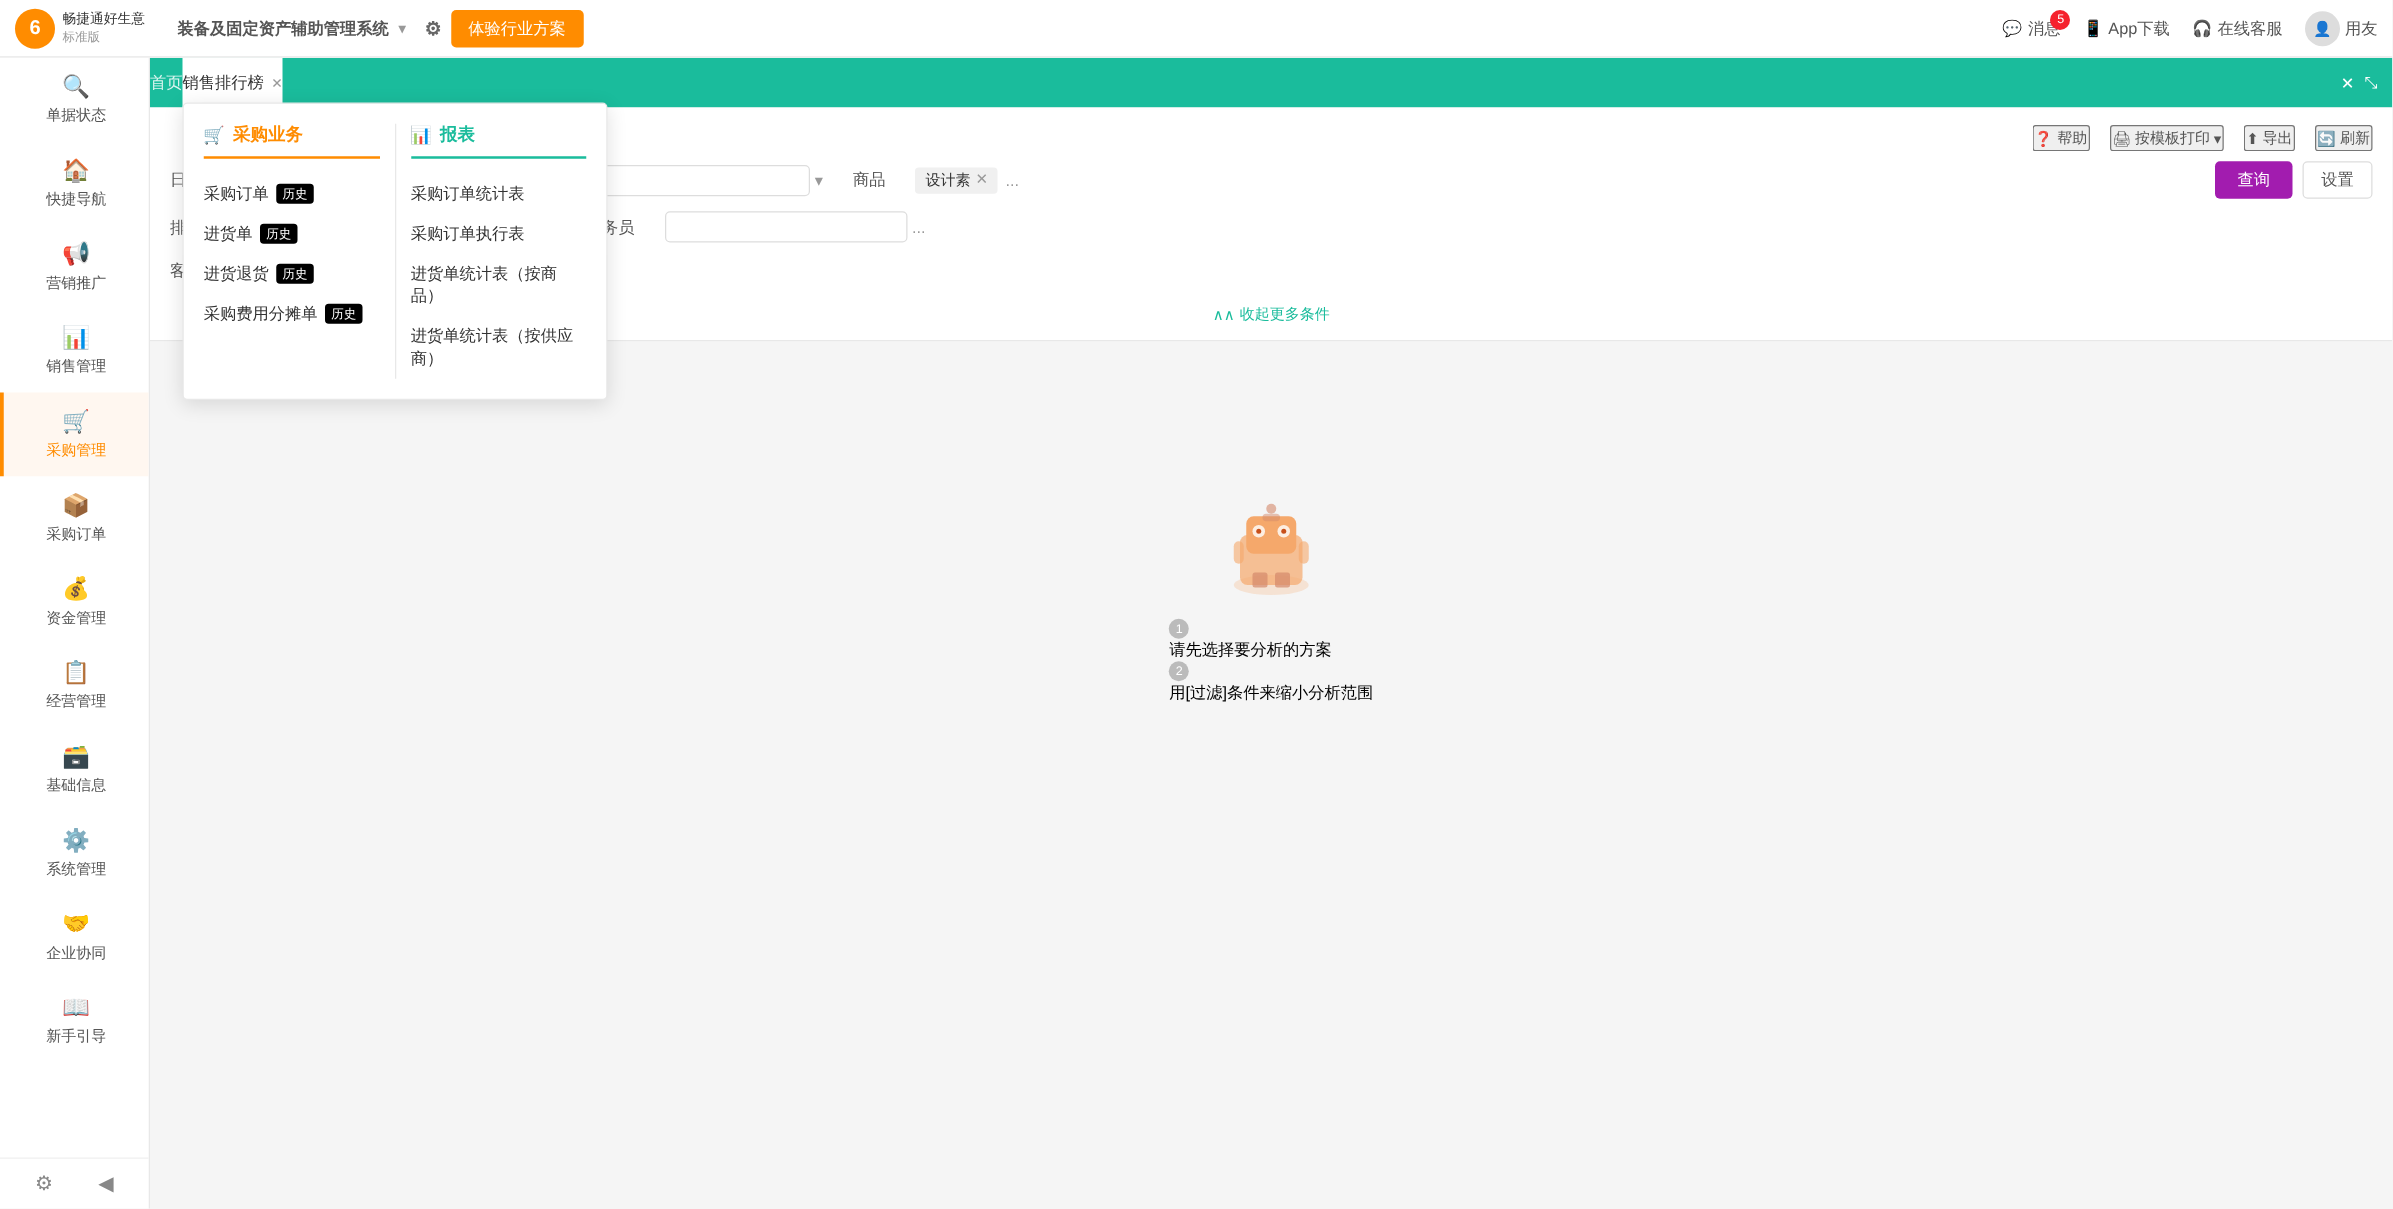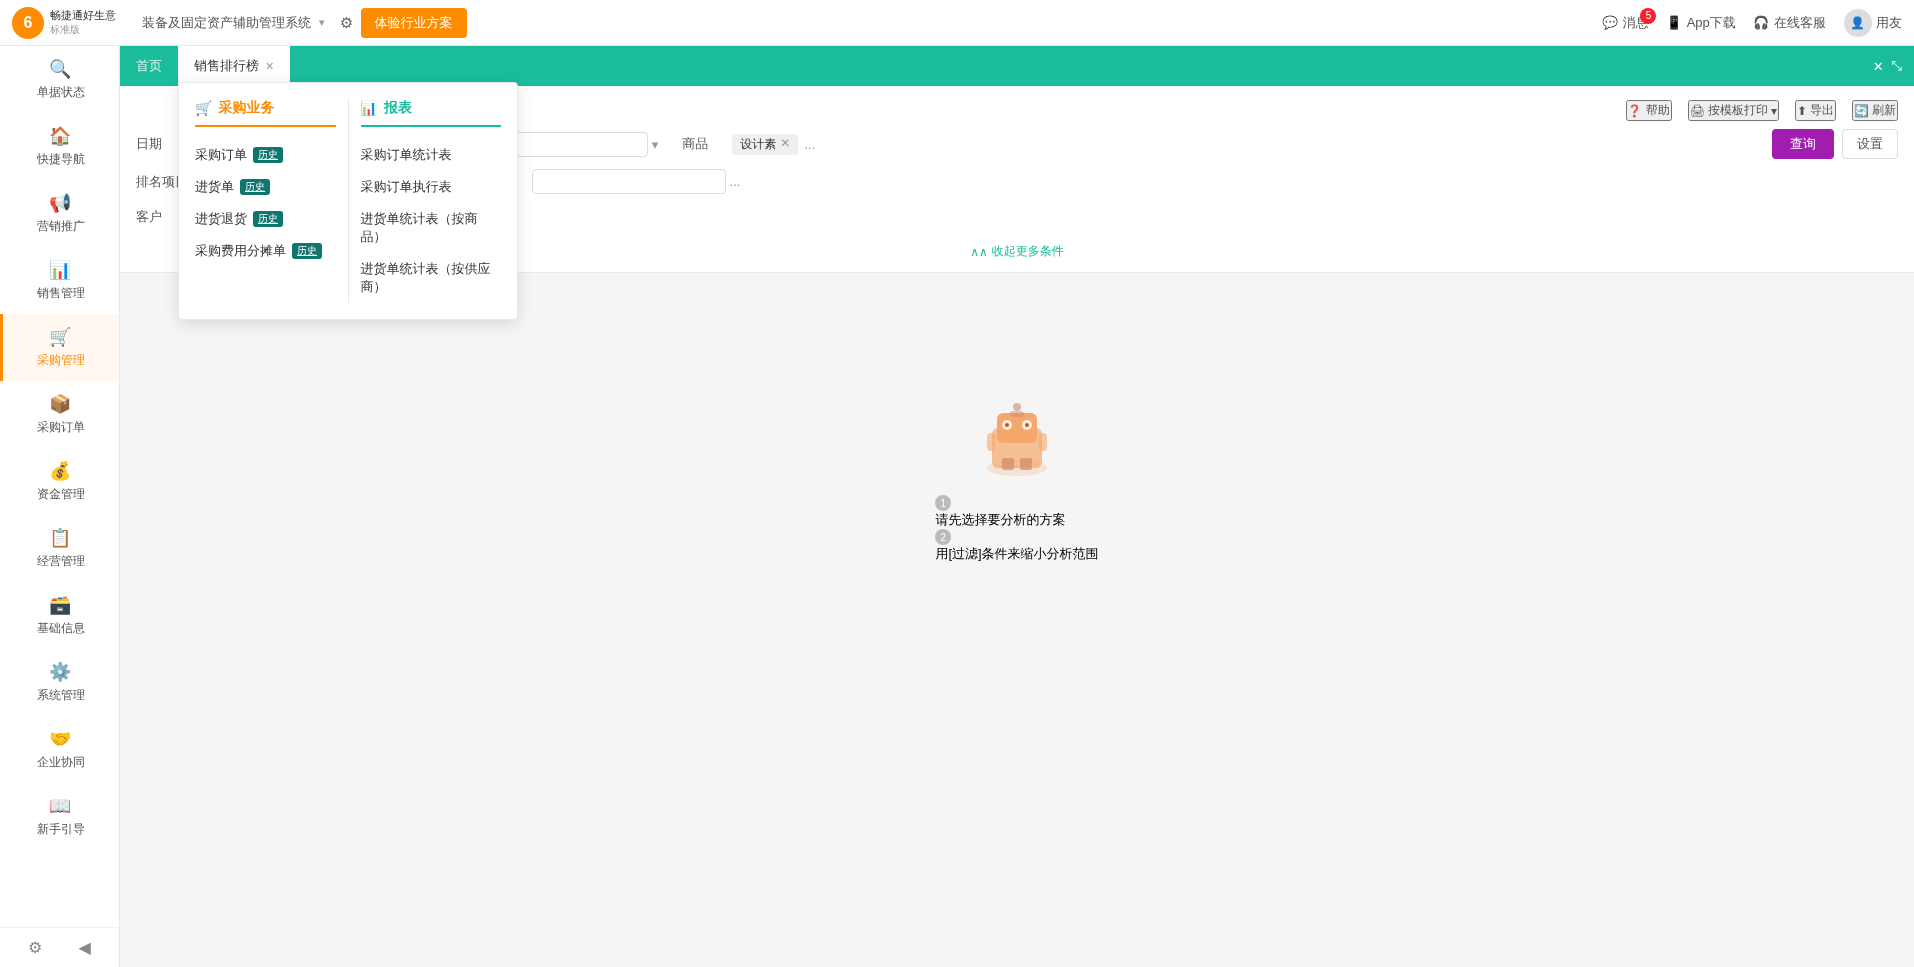--- a/index.html
+++ b/index.html
@@ -35,20 +35,21 @@
     }
     .logo-text { font-size: 11px; color: #333; line-height: 1.3; }
     .logo-badge { font-size: 10px; color: #999; }
     .system-title {
       display: flex;
       align-items: center;
       gap: 8px;
       margin-left: 10px;
       color: #555;
       font-size: 13px;
+      font-weight: bold;
     }
     .system-title .chevron { color: #999; font-size: 11px; }
     .settings-icon {
       width: 28px; height: 28px;
       border-radius: 4px;
       display: flex; align-items: center; justify-content: center;
       cursor: pointer; color: #666; font-size: 15px;
     }
     .experience-btn {
       background: #ff8c00;
@@ -149,21 +150,21 @@
       height: 40px;
       background: #1abc9c;
       display: flex;
       align-items: center;
       padding: 0 0;
     }
     .tab-item {
       height: 48px;
       display: flex;
       align-items: center;
-      padding: 0 16px;
+      padding: 0 0;
       cursor: pointer;
       font-size: 13px;
       color: rgba(255,255,255,0.85);
       gap: 6px;
       position: relative;
     }
     .tab-item.active {
       background: #fff;
       color: #333;
       border-radius: 4px 4px 0 0;
@@ -339,26 +340,25 @@
     .dropdown-item {
       display: flex;
       align-items: center;
       gap: 6px;
       padding: 7px 0;
       cursor: pointer;
       color: #333;
       font-size: 13px;
     }
     .history-badge {
-      background: #0f766e;
+      background: #000000;
       color: white;
       font-size: 10px;
       padding: 1px 5px;
       border-radius: 3px;
-      text-decoration: underline;
     }
   </style>
 </head>
 <body>
 
 <div class="top-bar">
   <div class="logo-area">
     <div class="logo-icon">6</div>
     <div>
       <div class="logo-text">畅捷通好生意</div>

